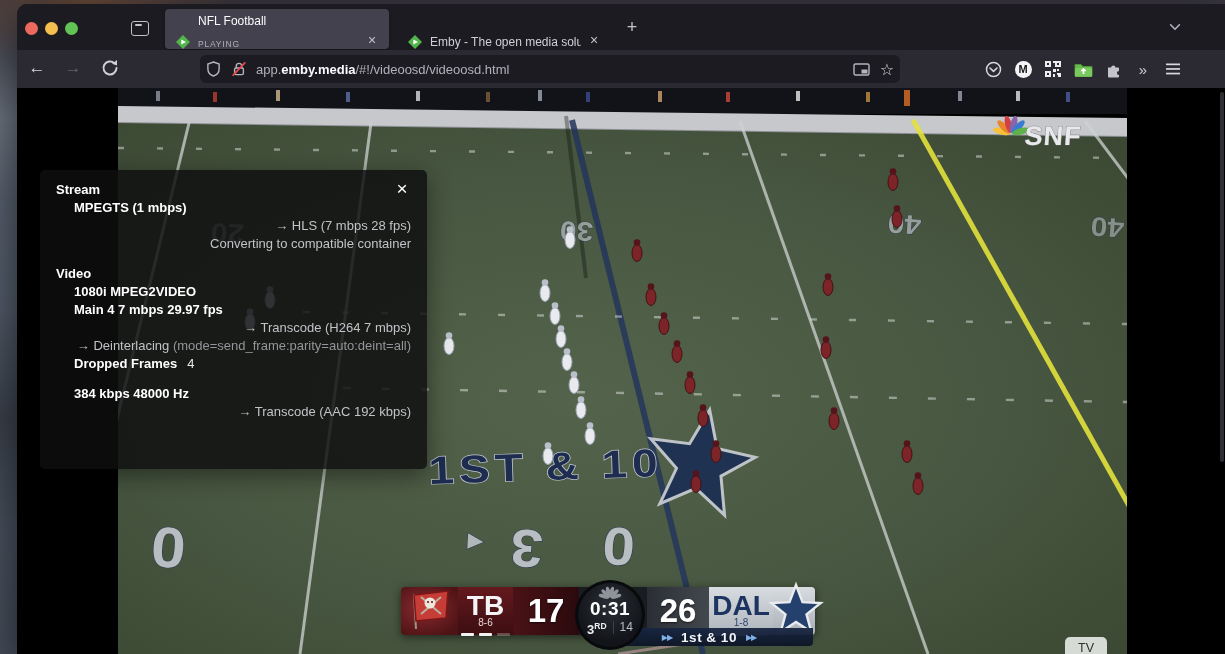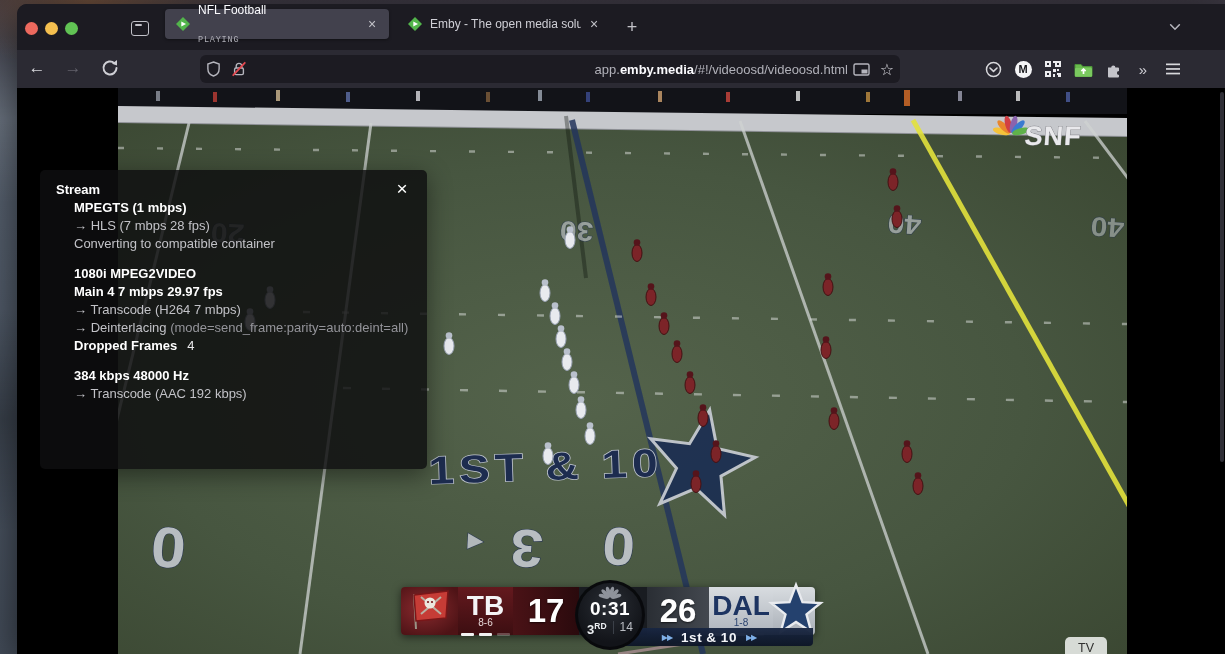--- a/index.html
+++ b/index.html
@@ -19,60 +19,60 @@
   }
   
   .tabbar{position:absolute;left:0;top:0;width:100%;height:46px;background:#1c1b22;}
   .tl{position:absolute;top:18px;width:13px;height:13px;border-radius:50%;}
   .tl.red{left:8px;background:#ec695e;}
   .tl.yellow{left:28px;background:#f4bf4f;}
   .tl.green{left:48px;background:#61c354;}
   .fxview{position:absolute;left:110px;top:11px;width:26px;height:26px;border-radius:4px;display:flex;align-items:center;justify-content:center;}
   .fxview .box{width:16px;height:13px;border:1.6px solid #c1c1c8;border-radius:3px;position:relative;}
   .fxview .box::before{content:"";position:absolute;left:3px;top:2px;width:7px;height:2px;background:#c1c1c8;border-radius:1px;}
-  .tab{position:absolute;top:5px;height:30px;border-radius:4px;display:flex;align-items:center;}
+  .tab{position:absolute;top:5px;height:40px;border-radius:4px;display:flex;align-items:flex-end;}
   .tab.active{left:148px;width:224px;background:#42414d;box-shadow:0 1px 3px rgba(0,0,0,.4);}
   .tab.inactive{left:380px;width:214px;}
   .tab .emby-ic{flex:0 0 auto;margin-left:11px;width:14px;height:14px;}
   .tab .tcol{margin-left:8px;min-width:0;flex:1;}
   .tab-title{font-size:12px;color:#fbfbfe;white-space:nowrap;overflow:hidden;}
   .tab.inactive .tab-title{color:#cfcfd6;}
-  .tab-status{font-size:8.5px;letter-spacing:.8px;color:#aeaeb6;margin-top:18px;font-family:Liberation Mono, monospace;}
+  .tab-status{font-size:8.5px;letter-spacing:.8px;color:#aeaeb6;margin-top:11px;}
   .tab-close{flex:0 0 auto;width:18px;height:18px;margin:0 8px 0 4px;color:#c2c2c8;font-size:14px;line-height:18px;text-align:center;border-radius:3px;}
   .newtab{position:absolute;left:603px;top:12px;width:24px;height:24px;color:#c2c2c8;font-size:18px;line-height:23px;text-align:center;border-radius:4px;}
   .tablist{position:absolute;left:1146px;top:11px;width:24px;height:24px;display:flex;align-items:center;justify-content:center;}
   
   .toolbar{position:absolute;left:0;top:46px;width:100%;height:38px;background:#2b2a33;}
   .navbtn{position:absolute;top:48px;width:24px;height:32px;color:#d7d7dc;font-size:17px;line-height:32px;text-align:center;}
   .navbtn.fwd{color:#62616b;}
   .reload{position:absolute;top:54px;width:20px;height:20px;}
   .urlbar{position:absolute;left:183px;top:51px;width:700px;height:28px;background:#1c1b22;border-radius:6px;display:flex;align-items:center;}
   .urlbar .ic{flex:0 0 auto;display:flex;align-items:center;justify-content:center;width:26px;height:26px;}
-  .urltext{flex:1;font-size:13px;white-space:nowrap;overflow:hidden;margin-left:4px;text-align:right;}
+  .urltext{flex:1;font-size:13px;white-space:nowrap;overflow:hidden;margin-left:4px;}
   .u-dim{color:#b1b1b9;}
   .u-domain{color:#fbfbfe;font-weight:bold;}
   .urlbar .right-ics{flex:0 0 auto;display:flex;}
   .extrow{position:absolute;top:50px;display:flex;align-items:center;}
   .extbtn{width:30px;height:30px;display:flex;align-items:center;justify-content:center;}
   .mbadge{width:17px;height:17px;border-radius:50%;background:#f4f4f6;color:#17171b;font-size:11px;font-weight:bold;text-align:center;line-height:17px;}
   .glyphbtn{color:#cfcfd5;font-size:16px;}
   
   .content{position:absolute;left:0;top:84px;width:1208px;height:566px;background:#000;}
   .video{position:absolute;left:101px;top:0;width:1009px;height:566px;}
   .scrollthumb{position:absolute;left:1203px;top:4px;width:4px;height:370px;background:#37363f;border-radius:2px;opacity:.85;}
   
   .panel{
     position:absolute;left:23px;top:82px;width:387px;height:299px;z-index:6;
     background:rgba(14,14,16,.84);border-radius:5px;box-shadow:0 6px 24px rgba(0,0,0,.45);
     color:#fff;font-size:13px;padding:11px 16px;box-sizing:border-box;
   }
   .panel .sec-title{font-weight:bold;line-height:18px;}
   .panel .ln{line-height:18px;padding-left:18px;}
   .panel .b{font-weight:bold;}
-  .panel .soft{color:#c2c2c7;}
+  .panel .soft{color:#c2c2c7;text-align:right;}
   .panel .note{color:#94949a;margin-top:24px;}
   .panel .gap{height:12px;}
   .panel .val{margin-left:10px;font-weight:normal;color:#e8e8ea;}
   .panel-close{position:absolute;right:14px;top:8px;width:22px;height:22px;color:#fff;font-size:19px;font-weight:300;text-align:center;line-height:22px;}
   
   .sb{position:absolute;left:384px;top:492px;width:414px;height:78px;z-index:5;font-family:"Liberation Sans","DejaVu Sans",sans-serif;}
   .sb-bar{position:absolute;left:0;top:7px;width:414px;height:48px;display:flex;border-radius:4px;box-shadow:0 2px 8px rgba(0,0,0,.55);}
   .blk{height:48px;display:flex;flex-direction:column;align-items:center;justify-content:center;}
   .blk.logo-tb{width:57px;background:radial-gradient(40px 30px at 40% 45%, #8a2a2e, #4e1316);border-radius:4px 0 0 4px;}
   .blk.tb{width:55px;background:linear-gradient(180deg,#64191e,#3c0e11);}
@@ -382,20 +382,21 @@
 
     <div class="panel">
       <div class="panel-close">×</div>
 
       <div class="sec-title">Stream</div>
       <div class="ln b">MPEGTS (1 mbps)</div>
       <div class="ln soft"><span>→</span> <span>HLS (7 mbps 28 fps)</span></div>
       <div class="ln soft">Converting to compatible container</div>
 
       <div class="gap"></div>
+      <div class="sec-title">Video</div>
       <div class="ln b">1080i MPEG2VIDEO</div>
       <div class="ln b">Main 4 7 mbps 29.97 fps</div>
       <div class="ln soft"><span>→</span> <span>Transcode (H264 7 mbps)</span></div>
       <div class="ln soft"><span>→</span> <span>Deinterlacing</span> <span class="note">(mode=send_frame:parity=auto:deint=all)</span></div>
       <div class="ln b"><span>Dropped Frames</span><span class="val">4</span></div>
 
       <div class="gap"></div>
       <div class="ln b">384 kbps 48000 Hz</div>
       <div class="ln soft"><span>→</span> <span>Transcode (AAC 192 kbps)</span></div>
     </div>

